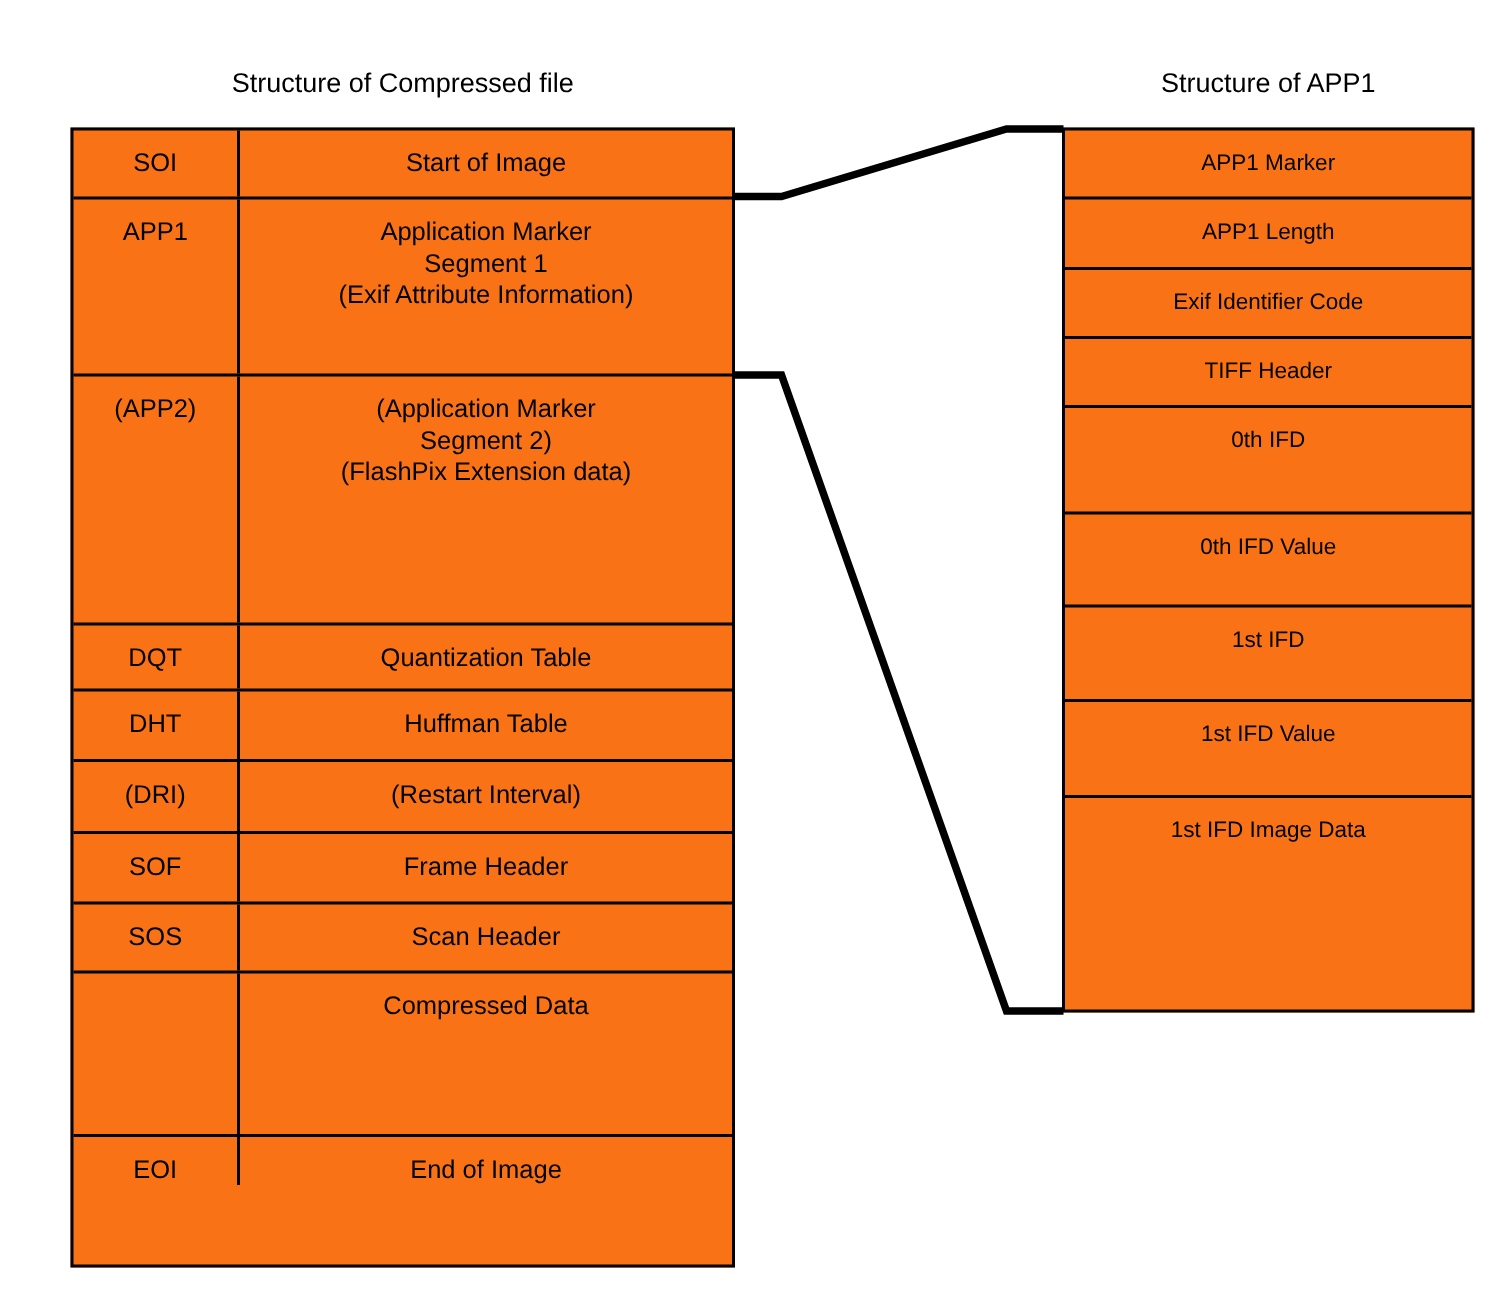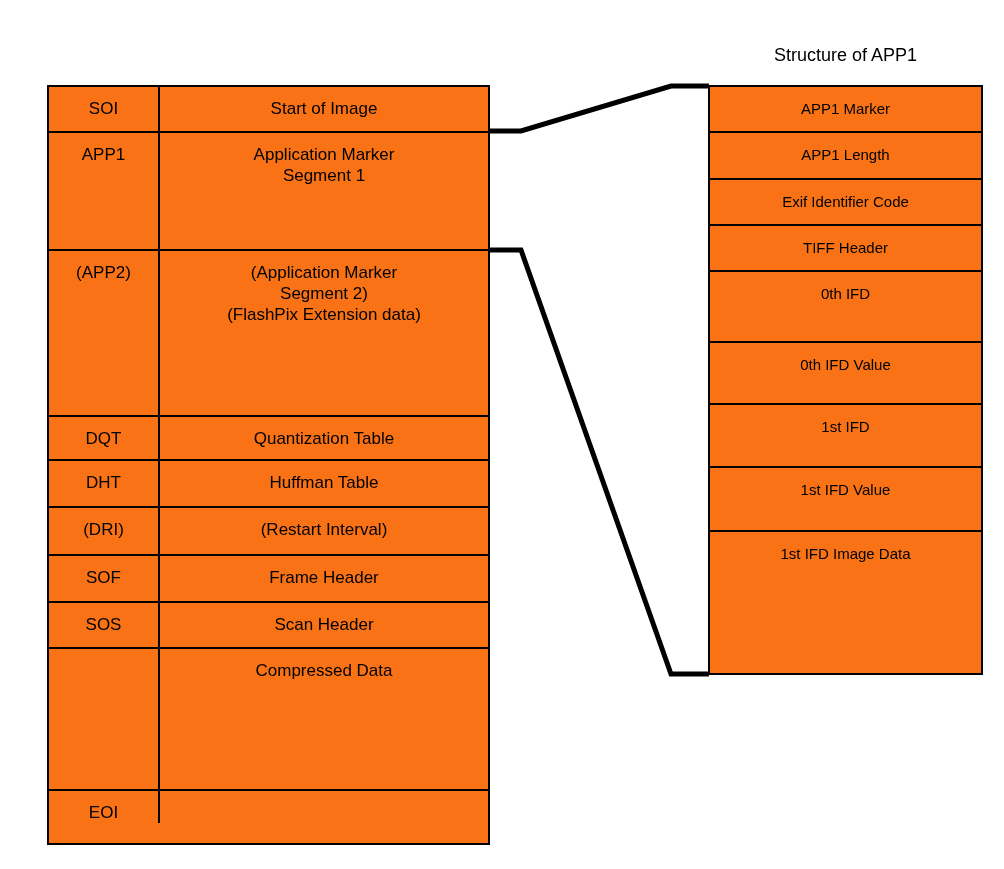--- a/index.html
+++ b/index.html
@@ -95,37 +95,39 @@
     width: 1004px;
     height: 869px;
     pointer-events: none;
   }
 </style>
 </head>
 <body>
 
 <div class="canvas">
 
+  <div class="title" id="title-left">Structure of Compressed file</div>
 
   <div class="title" id="title-right">Structure of APP1</div>
 
   <div class="table" id="table-left">
 
     <div class="row" style="height:46px">
       <div class="cell-code">SOI</div>
       <div class="cell-desc">
         <span class="ln">Start of Image</span>
       </div>
     </div>
 
     <div class="row" style="height:118px">
       <div class="cell-code">APP1</div>
       <div class="cell-desc">
         <span class="ln">Application Marker</span>
         <span class="ln">Segment 1</span>
+        <span class="ln">(Exif Attribute Information)</span>
       </div>
     </div>
 
     <div class="row" style="height:166px">
       <div class="cell-code">(APP2)</div>
       <div class="cell-desc">
         <span class="ln">(Application Marker</span>
         <span class="ln">Segment 2)</span>
         <span class="ln">(FlashPix Extension data)</span>
       </div>
@@ -159,29 +161,32 @@
       </div>
     </div>
 
     <div class="row" style="height:46px">
       <div class="cell-code">SOS</div>
       <div class="cell-desc">
         <span class="ln">Scan Header</span>
       </div>
     </div>
 
-    <div class="row" style="height:142px">
+    <div class="row" style="height:109px">
       <div class="cell-code"></div>
       <div class="cell-desc">
         <span class="ln">Compressed Data</span>
       </div>
     </div>
 
     <div class="row" style="height:32px">
       <div class="cell-code">EOI</div>
+      <div class="cell-desc">
+        <span class="ln">End of Image</span>
+      </div>
     </div>
 
   </div>
 
   <div class="table" id="table-right">
     <div class="rrow" style="height:46px">APP1 Marker</div>
     <div class="rrow" style="height:47px">APP1 Length</div>
     <div class="rrow" style="height:46px">Exif Identifier Code</div>
     <div class="rrow" style="height:46px">TIFF Header</div>
     <div class="rrow" style="height:71px">0th IFD</div>

